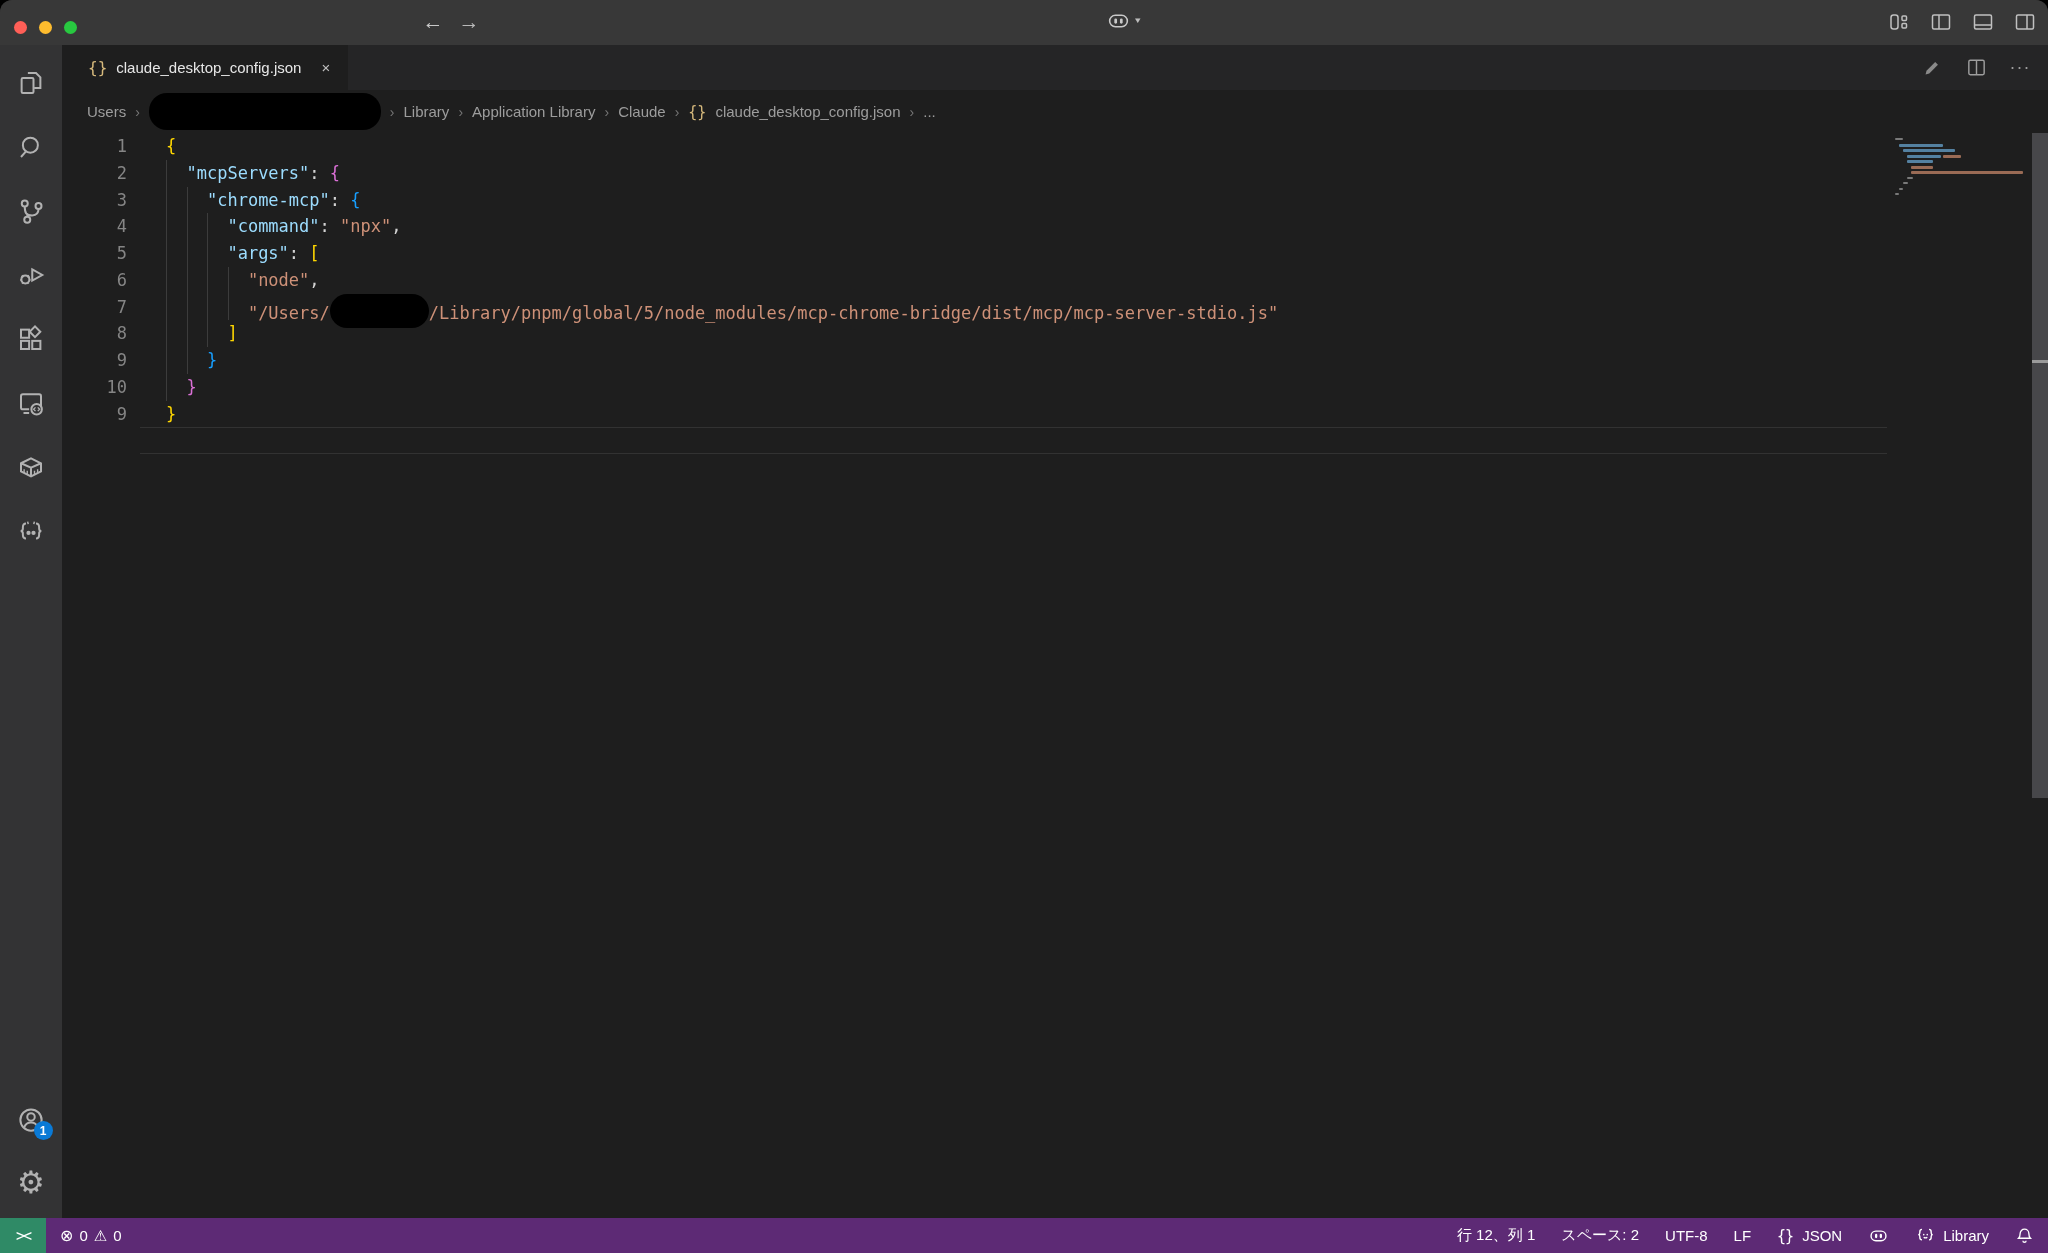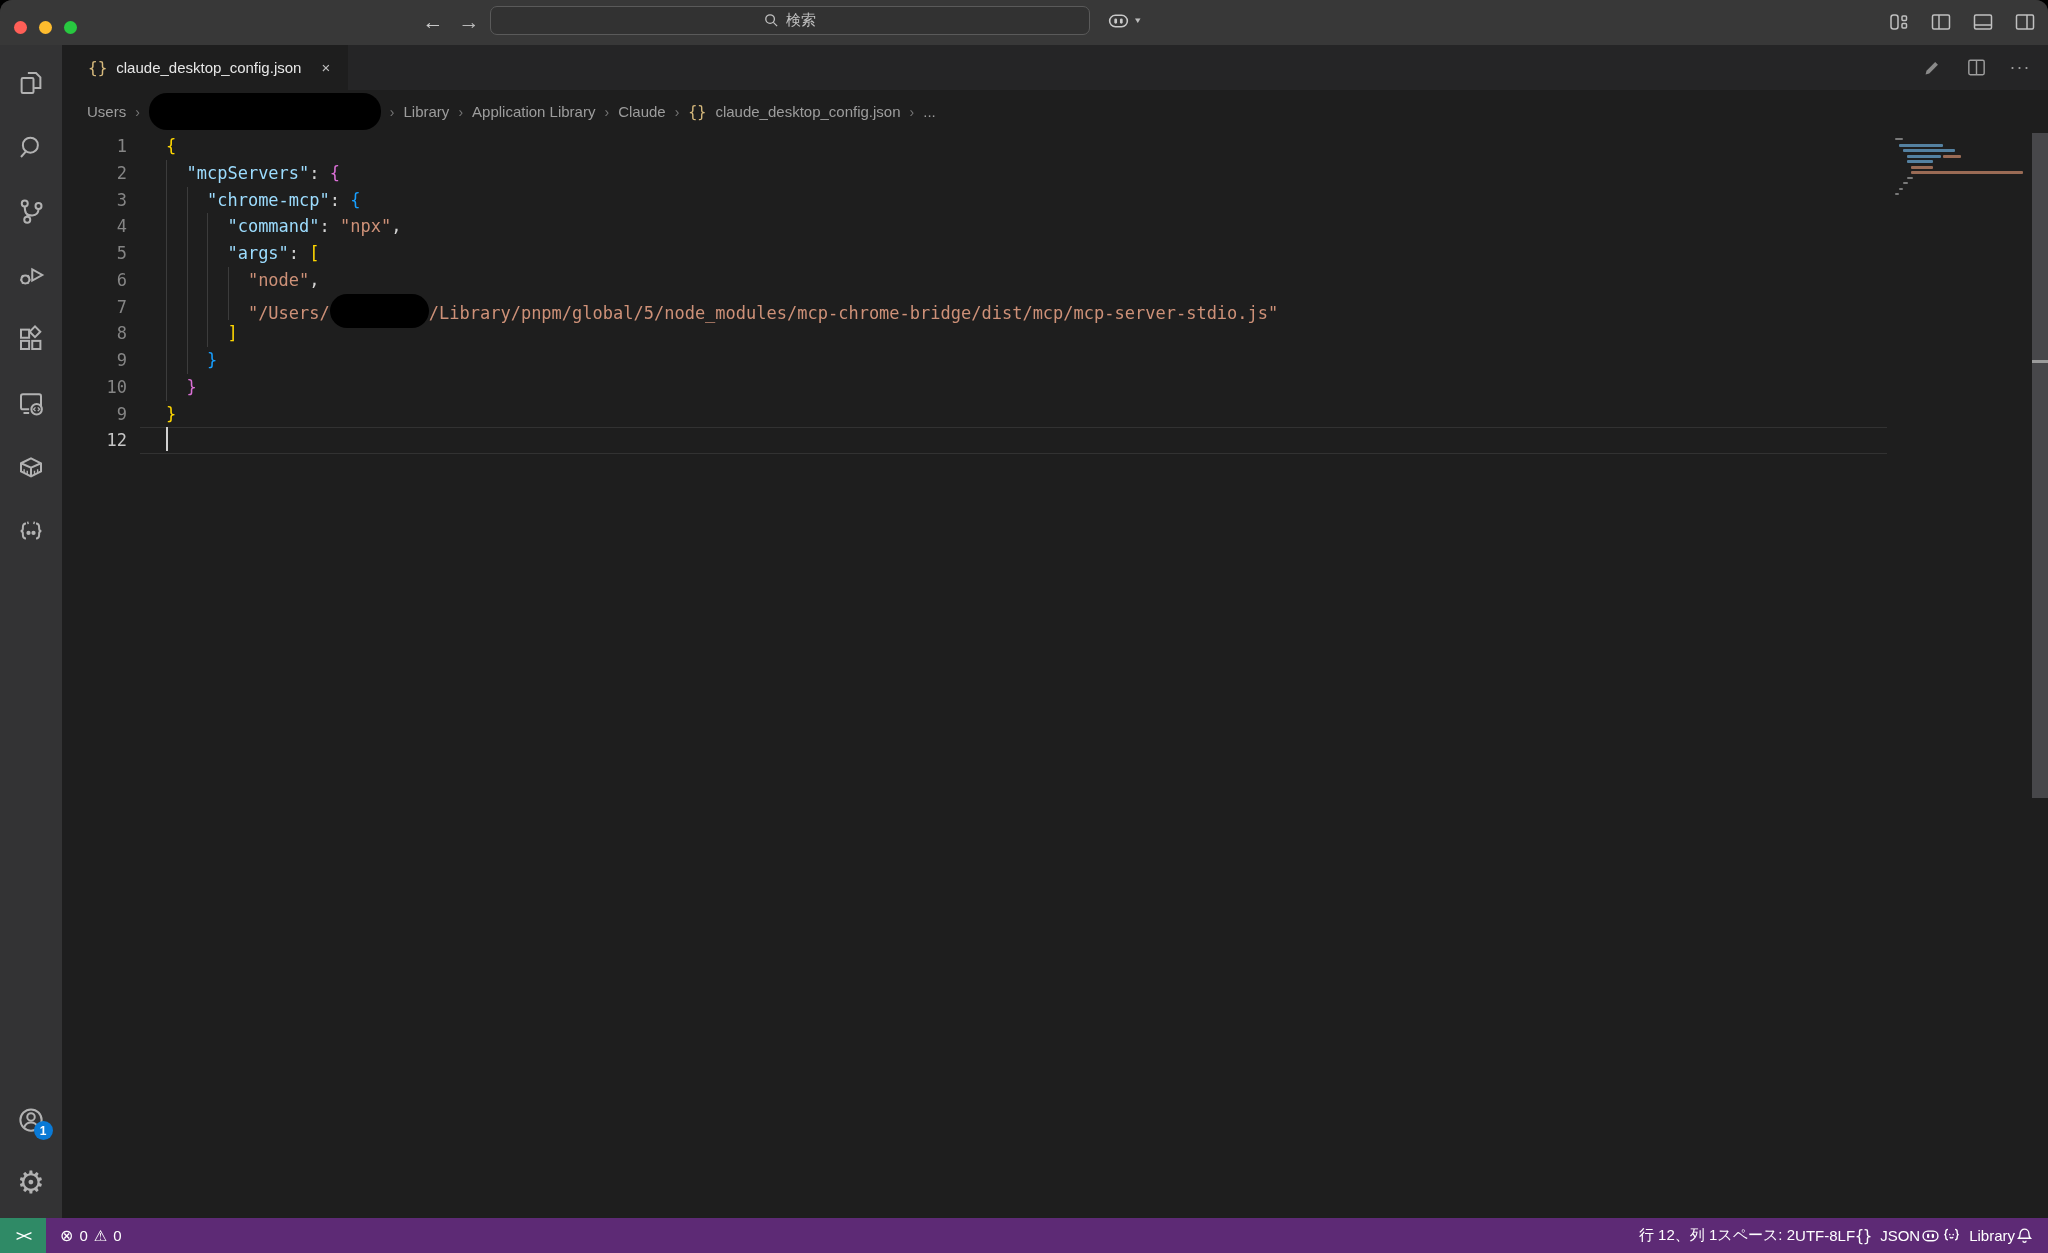--- a/index.html
+++ b/index.html
@@ -72,48 +72,41 @@
   .vscroll{position:absolute;right:0;top:0;width:16px;height:665px;background:#47474a;}
   .vscroll-dash{position:absolute;right:0;top:227px;width:16px;height:3px;background:#9b9b9b;}
 
   
   .statusbar{position:absolute;left:0;right:0;bottom:0;height:35px;display:flex;align-items:stretch;
              font-size:15px;color:#fff;}
   .sb-remote{width:46px;display:flex;align-items:center;justify-content:center;
              font-family:"DejaVu Sans Mono",monospace;font-size:15px;letter-spacing:-2px;}
   .sb-left,.sb-right{display:flex;align-items:center;}
   .sb-left{flex:1;gap:8px;padding-left:14px;}
-  .sb-right{padding-right:14px;}
+  .sb-right{gap:26px;padding-right:14px;}
   .sb-item{display:flex;align-items:center;gap:7px;white-space:nowrap;}
   .sb-problems{display:flex;align-items:center;gap:6px;}
   .glyph-err::before{content:"\2297";font-size:16px;}
   .glyph-warn::before{content:"\26A0";font-size:15px;}
   .sb-json{font-family:"DejaVu Sans Mono",monospace;letter-spacing:-1px;margin-right:2px;}
 </style>
 </head>
 <body>
 
 <div class="window">
 
   <div class="titlebar">
     <div class="lights">
       <div class="light close"></div>
       <div class="light min"></div>
       <div class="light zoom"></div>
     </div>
     <div class="nav-arrow" style="left:418px">←</div>
     <div class="nav-arrow fwd" style="left:454px">→</div>
 
-    <div class="searchbox">
-      <svg width="15" height="15" viewBox="0 0 16 16">
-        <circle cx="6.5" cy="6.5" r="4.6" fill="none" stroke="#c0c0c0" stroke-width="1.4"></circle>
-        <line x1="10" y1="10" x2="14" y2="14" stroke="#c0c0c0" stroke-width="1.4"></line>
-      </svg>
-      <span>検索</span>
-    </div>
 
     <div class="copilot-tb">
       <svg width="25" height="25" viewBox="0 0 24 24">
         <rect x="3.5" y="7" width="17" height="11" rx="5.5" fill="none" stroke="#c9c9c9" stroke-width="1.5"></rect>
         <rect x="8" y="10" width="2.6" height="5" rx="1.3" fill="#c9c9c9"></rect>
         <rect x="13.4" y="10" width="2.6" height="5" rx="1.3" fill="#c9c9c9"></rect>
       </svg>
       <span class="chev">▾</span>
     </div>
 
@@ -277,21 +270,20 @@
           <div class="line"><span class="ln">2</span><span class="lc"><span class="tok-punc">  </span><span class="tok-key">"mcpServers"</span><span class="tok-punc">: </span><span class="tok-b2">{</span></span></div>
           <div class="line"><span class="ln">3</span><span class="lc"><span class="tok-punc">    </span><span class="tok-key">"chrome-mcp"</span><span class="tok-punc">: </span><span class="tok-b3">{</span></span></div>
           <div class="line"><span class="ln">4</span><span class="lc"><span class="tok-punc">      </span><span class="tok-key">"command"</span><span class="tok-punc">: </span><span class="tok-str">"npx"</span><span class="tok-punc">,</span></span></div>
           <div class="line"><span class="ln">5</span><span class="lc"><span class="tok-punc">      </span><span class="tok-key">"args"</span><span class="tok-punc">: </span><span class="tok-b1">[</span></span></div>
           <div class="line"><span class="ln">6</span><span class="lc"><span class="tok-punc">        </span><span class="tok-str">"node"</span><span class="tok-punc">,</span></span></div>
           <div class="line"><span class="ln">7</span><span class="lc"><span class="tok-punc">        </span><span class="tok-str">"/Users/</span><span class="code-blob"></span><span class="tok-str">/Library/pnpm/global/5/node_modules/mcp-chrome-bridge/dist/mcp/mcp-server-stdio.js"</span></span></div>
           <div class="line"><span class="ln">8</span><span class="lc"><span class="tok-punc">      </span><span class="tok-b1">]</span></span></div>
           <div class="line"><span class="ln">9</span><span class="lc"><span class="tok-punc">    </span><span class="tok-b3">}</span></span></div>
           <div class="line"><span class="ln">10</span><span class="lc"><span class="tok-punc">  </span><span class="tok-b2">}</span></span></div>
           <div class="line"><span class="ln">9</span><span class="lc"><span class="tok-b1">}</span></span></div>
-          <div class="line active"><span class="ln">12</span><span class="lc"><span class="caret"></span></span></div>
         </div>
       <div class="minimap" id="minimap">
           <div class="mm-bar" style="left: 5px; top: 4px; width: 8px; height: 2px; background: rgb(138, 138, 138); opacity: 0.85;"></div>
           <div class="mm-bar" style="left: 9px; top: 9.5px; width: 44px; height: 3px; background: rgb(94, 147, 184); opacity: 0.85;"></div>
           <div class="mm-bar" style="left: 13px; top: 15px; width: 52px; height: 3px; background: rgb(94, 147, 184); opacity: 0.85;"></div>
           <div class="mm-bar" style="left: 17px; top: 20.5px; width: 34px; height: 3px; background: rgb(94, 147, 184); opacity: 0.85;"></div>
           <div class="mm-bar" style="left: 53px; top: 20.5px; width: 18px; height: 3px; background: rgb(176, 121, 95); opacity: 0.85;"></div>
           <div class="mm-bar" style="left: 17px; top: 26px; width: 26px; height: 3px; background: rgb(94, 147, 184); opacity: 0.85;"></div>
           <div class="mm-bar" style="left: 21px; top: 31.5px; width: 22px; height: 3px; background: rgb(176, 121, 95); opacity: 0.85;"></div>
           <div class="mm-bar" style="left: 21px; top: 37px; width: 112px; height: 3px; background: rgb(176, 121, 95); opacity: 0.85;"></div>

